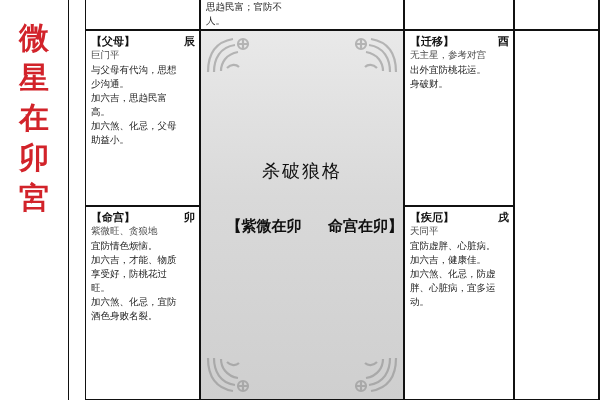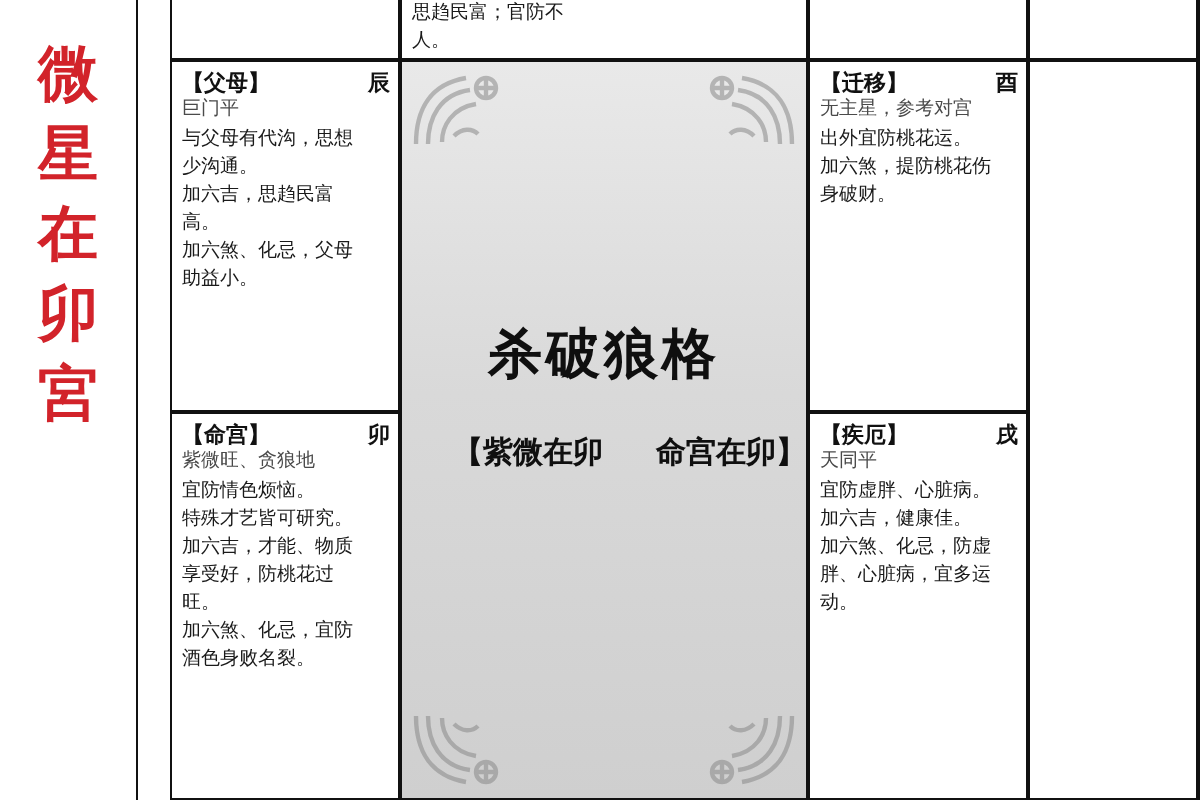--- a/index.html
+++ b/index.html
@@ -115,22 +115,22 @@
   #center .pattern.tl { left: 4px;  top: 4px; }
   #center .pattern.tr { right: 4px; top: 4px; transform: scaleX(-1); }
   #center .pattern.bl { left: 4px;  bottom: 4px; transform: scaleY(-1); }
   #center .pattern.br { right: 4px; bottom: 4px; transform: scale(-1,-1); }
 
   #center .pat-title {
     position: absolute;
     left: 0; right: 0;
     top: 128px;
     text-align: center;
-    font-size: 27px;
-    font-weight: bold;
+    font-size: 18px;
+    font-weight: normal;
     color: #0f0f0f;
     letter-spacing: 2px;
   }
   #center .pat-sub {
     position: absolute;
     left: 0; right: 0;
     top: 186px;
     text-align: right;
     font-size: 15px;
     font-weight: bold;
@@ -191,36 +191,34 @@
       <p>助益小。</p>
     </div>
   </div>
 
   <div class="cell" style="left:17px; top:206px; width:115px; height:194px;">
     <div class="branch">卯</div>
     <div class="hdr">【命宫】</div>
     <div class="stars">紫微旺、贪狼地</div>
     <div class="body">
       <p>宜防情色烦恼。</p>
-      <p>特殊才艺皆可研究。</p>
       <p>加六吉，才能、物质</p>
       <p>享受好，防桃花过</p>
       <p>旺。</p>
       <p>加六煞、化忌，宜防</p>
       <p>酒色身败名裂。</p>
     </div>
   </div>
 
   <div class="cell" style="left:336px; top:30px; width:110px; height:176px;">
     <div class="branch">酉</div>
     <div class="hdr">【迁移】</div>
     <div class="stars">无主星，参考对宫</div>
     <div class="body">
       <p>出外宜防桃花运。</p>
-      <p>加六煞，提防桃花伤</p>
       <p>身破财。</p>
     </div>
   </div>
 
   <div class="cell" style="left:336px; top:206px; width:110px; height:194px;">
     <div class="branch">戌</div>
     <div class="hdr">【疾厄】</div>
     <div class="stars">天同平</div>
     <div class="body">
       <p>宜防虚胖、心脏病。</p>

